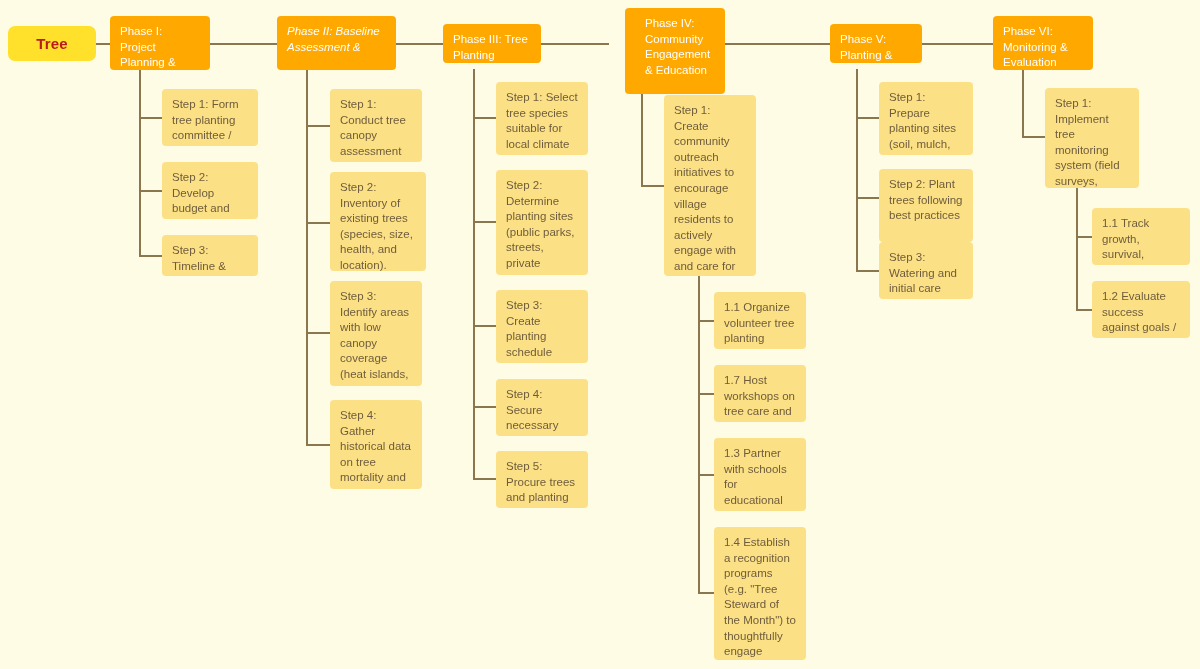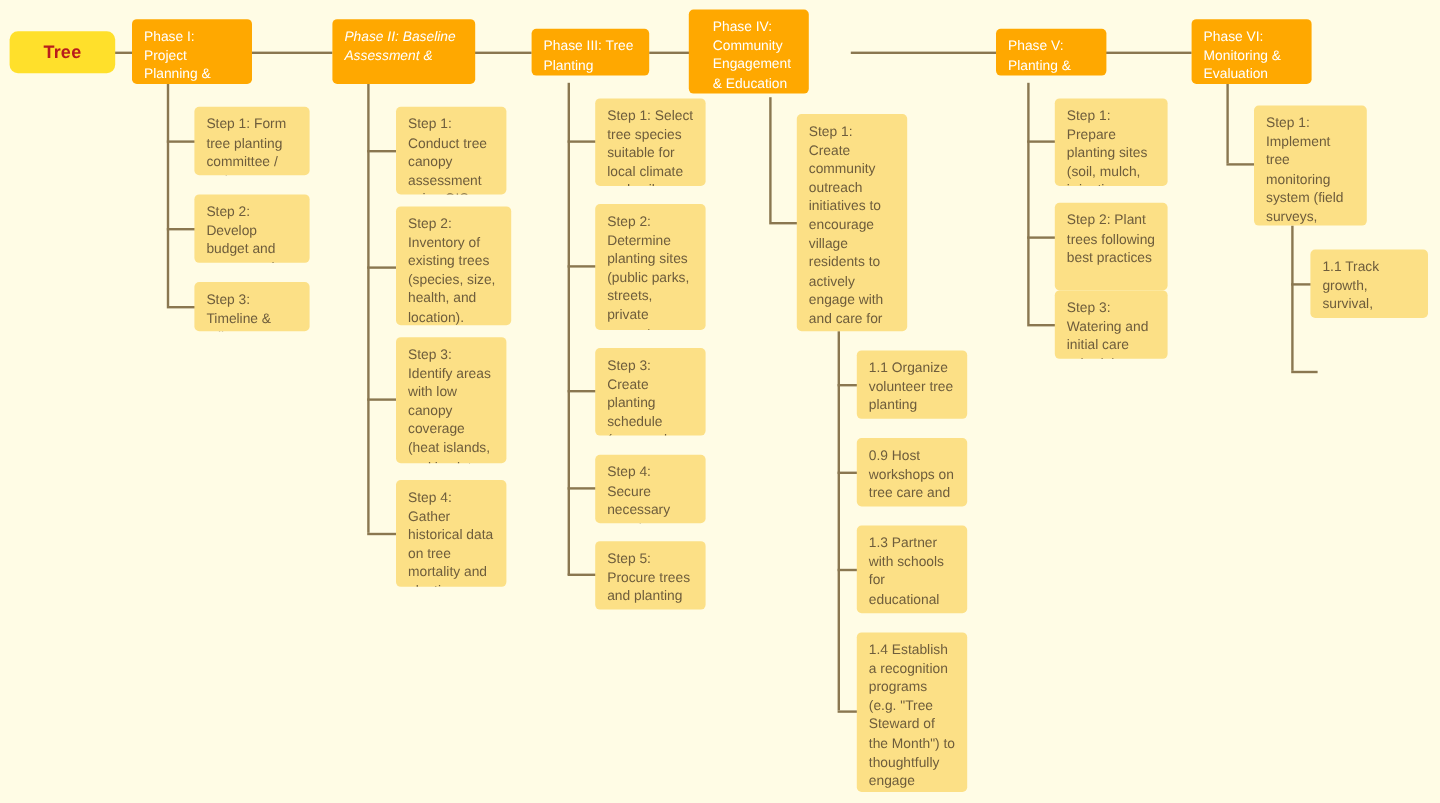--- a/index.html
+++ b/index.html
@@ -169,31 +169,31 @@
   <div class="node node-step" style="left:496px; top:290px; width:92px; height:73px;">
     <span class="node-text">Step 3: Create planting schedule (seasonal</span>
   </div>
   <div class="node node-step" style="left:496px; top:379px; width:92px; height:57px;">
     <span class="node-text">Step 4: Secure necessary permits or</span>
   </div>
   <div class="node node-step" style="left:496px; top:451px; width:92px; height:57px;">
     <span class="node-text">Step 5: Procure trees and planting</span>
   </div>
 
-  <div class="node node-phase" style="left:574px; top:8px; width:100px; height:70px;padding-left:20px;">
+  <div class="node node-phase" style="left:625px; top:8px; width:100px; height:86px;padding-left:20px;">
     <span class="node-text">Phase IV: Community Engagement &amp; Education</span>
   </div>
   <div class="node node-step" style="left:664px; top:95px; width:92px; height:181px;">
     <span class="node-text">Step 1: Create community outreach initiatives to encourage village residents to actively engage with and care for local green spaces through</span>
   </div>
   <div class="node node-sub" style="left:714px; top:292px; width:92px; height:57px;">
     <span class="node-text">1.1 Organize volunteer tree planting events</span>
   </div>
   <div class="node node-sub" style="left:714px; top:365px; width:92px; height:57px;">
-    <span class="node-text">0.9 Host workshops on tree care and</span>
+    <span class="node-text">1.7 Host workshops on tree care and</span>
   </div>
   <div class="node node-sub" style="left:714px; top:438px; width:92px; height:73px;">
     <span class="node-text">1.3 Partner with schools for educational programs</span>
   </div>
   <div class="node node-sub" style="left:714px; top:527px; width:92px; height:133px;">
     <span class="node-text">1.4 Establish a recognition programs (e.g. "Tree Steward of the Month") to thoughtfully engage citizens hard work for</span>
   </div>
 
   <div class="node node-phase" style="left:830px; top:24px; width:92px; height:39px;">
     <span class="node-text">Phase V: Planting &amp; Maintenance</span>
@@ -210,14 +210,17 @@
 
   <div class="node node-phase" style="left:993px; top:16px; width:100px; height:54px;">
     <span class="node-text">Phase VI: Monitoring &amp; Evaluation</span>
   </div>
   <div class="node node-step" style="left:1045px; top:88px; width:94px; height:100px;">
     <span class="node-text">Step 1: Implement tree monitoring system (field surveys, remote sensing, GIS</span>
   </div>
   <div class="node node-sub" style="left:1092px; top:208px; width:98px; height:57px;">
     <span class="node-text">1.1 Track growth, survival, canopy coverage</span>
   </div>
+  <div class="node node-sub" style="left:1092px; top:281px; width:98px; height:57px;">
+    <span class="node-text">1.2 Evaluate success against goals /</span>
+  </div>
 
 </div>
 
 </body></html>

